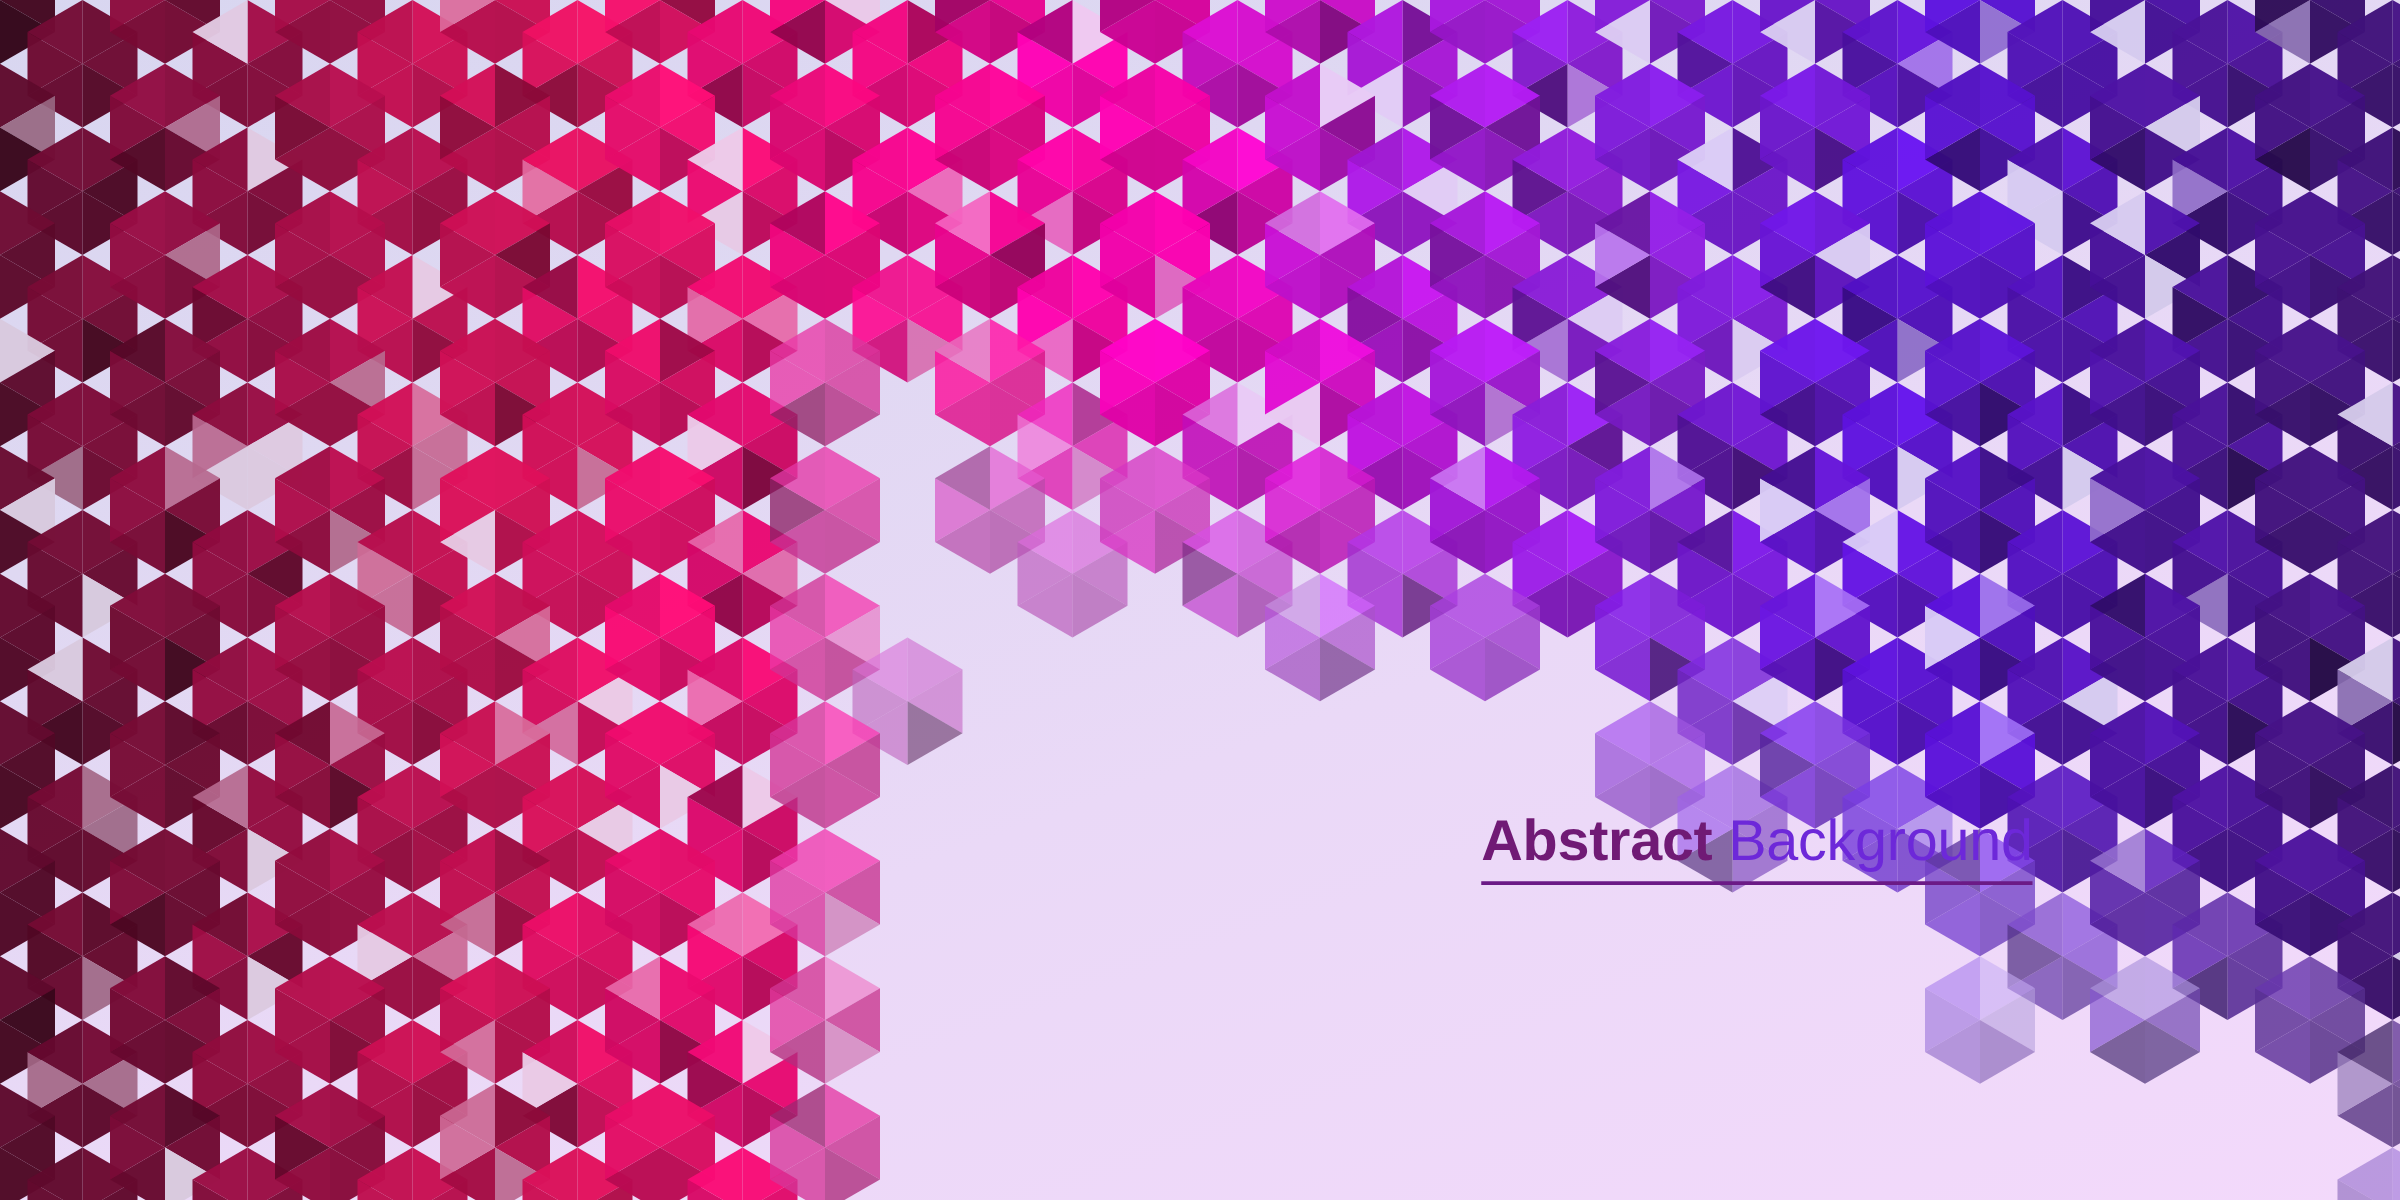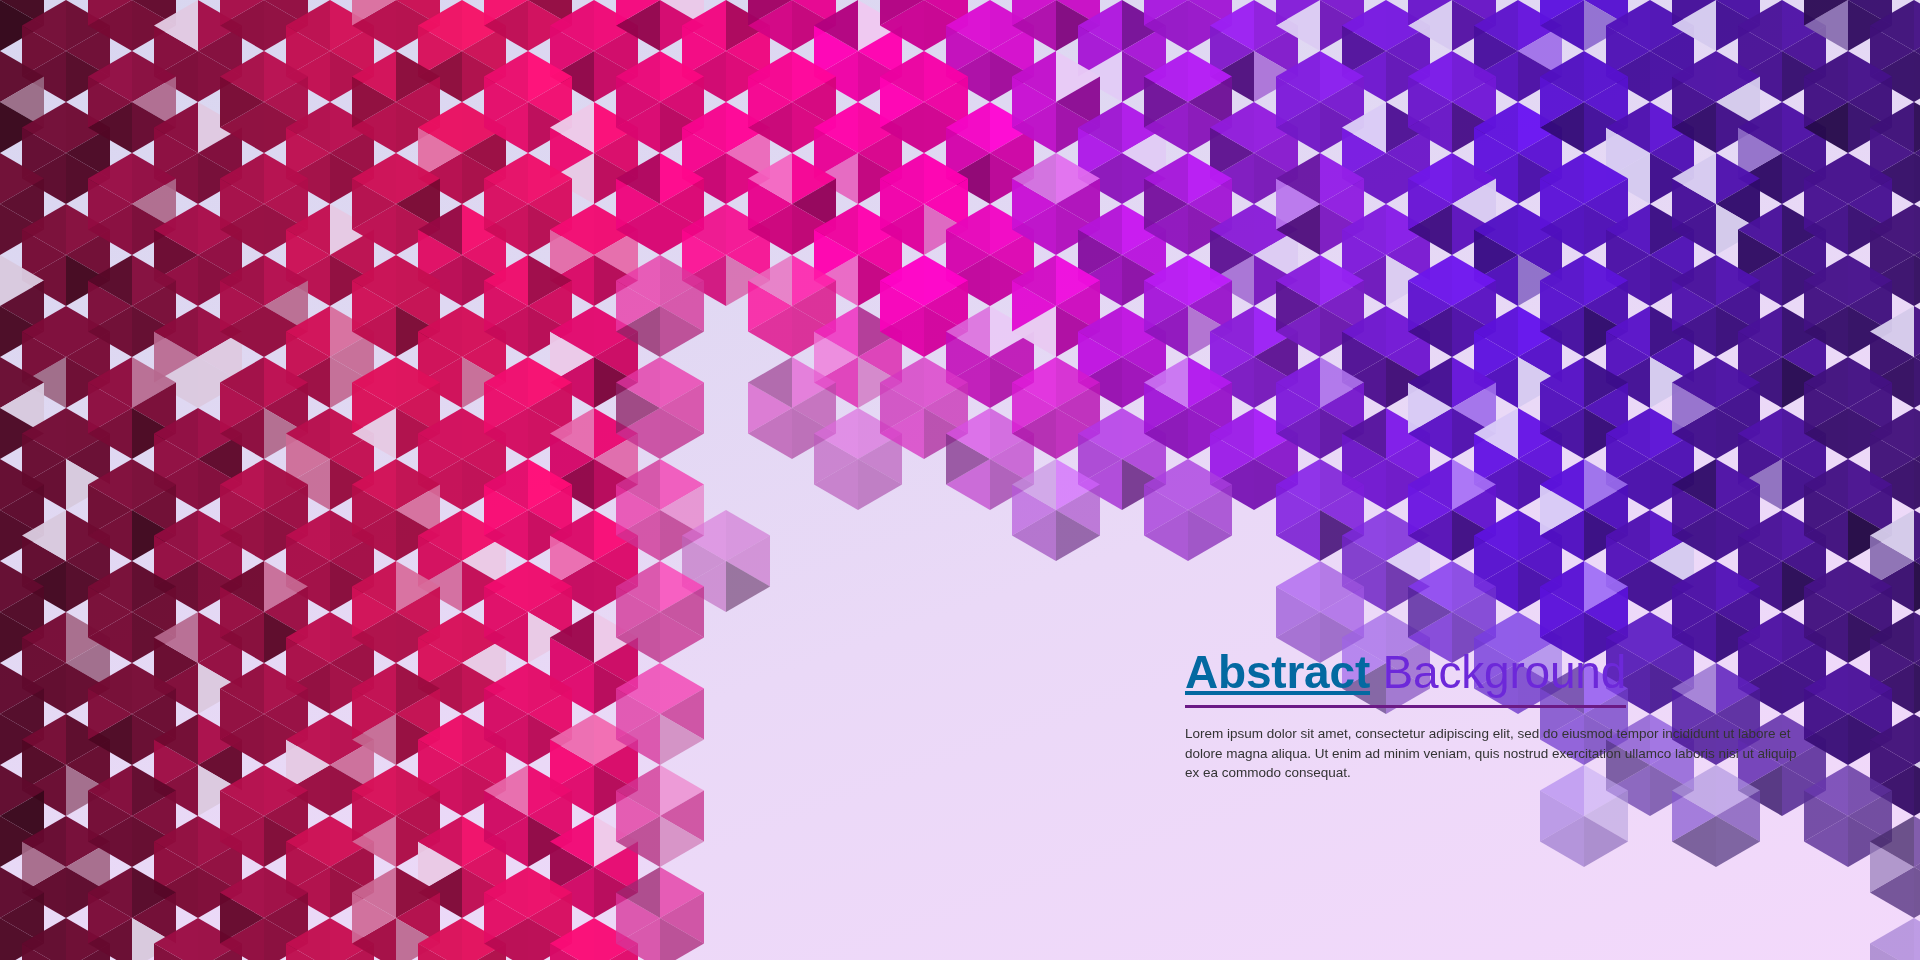--- a/index.html
+++ b/index.html
@@ -48,22 +48,21 @@
     font-size: 46px;
     line-height: 1.05;
     letter-spacing: -0.2px;
     white-space: nowrap;
     padding-bottom: 9px;
     border-bottom: 3px solid #6b1a86;
     display: inline-block;
   }
   #headline .t-strong {
     font-weight: 700;
-    color: #0369a1;
-    text-decoration: underline;
+    color: #701a75;
   }
   #headline .t-light {
     font-weight: 400;
     color: #6d28d9;
   }
 
   #body-copy {
     margin: 16px 0 0 0;
     font-size: 13.5px;
     line-height: 1.45;
@@ -2436,16 +2435,15 @@
         <polygon points="660,1020 704,994.5 704,1045.5" fill="rgba(222,55,158,0.779)"></polygon>
         <polygon points="660,1020 704,1045.5 660,1071" fill="rgba(198,49,141,0.779)"></polygon>
         <polygon points="660,1020 660,1071 616,1045.5" fill="rgba(214,53,153,0.779)"></polygon>
         <polygon points="660,1020 616,1045.5 616,994.5" fill="rgba(222,55,158,0.779)"></polygon>
         <polygon points="660,1020 616,994.5 660,969" fill="rgba(205,51,146,0.779)"></polygon>
       </g>
     </svg>
 
   <div id="text-block">
     <h1 id="headline"><span class="t-strong">Abstract</span><span class="t-light"> </span><span class="t-light">Background</span></h1>
-    <p id="body-copy">Lorem ipsum dolor sit amet, consectetur adipiscing elit, sed do eiusmod tempor incididunt ut labore et dolore magna aliqua. Ut enim ad minim veniam, quis nostrud exercitation ullamco laboris nisi ut aliquip ex ea commodo consequat.</p>
   </div>
 
 </div>
 
 </body></html>

